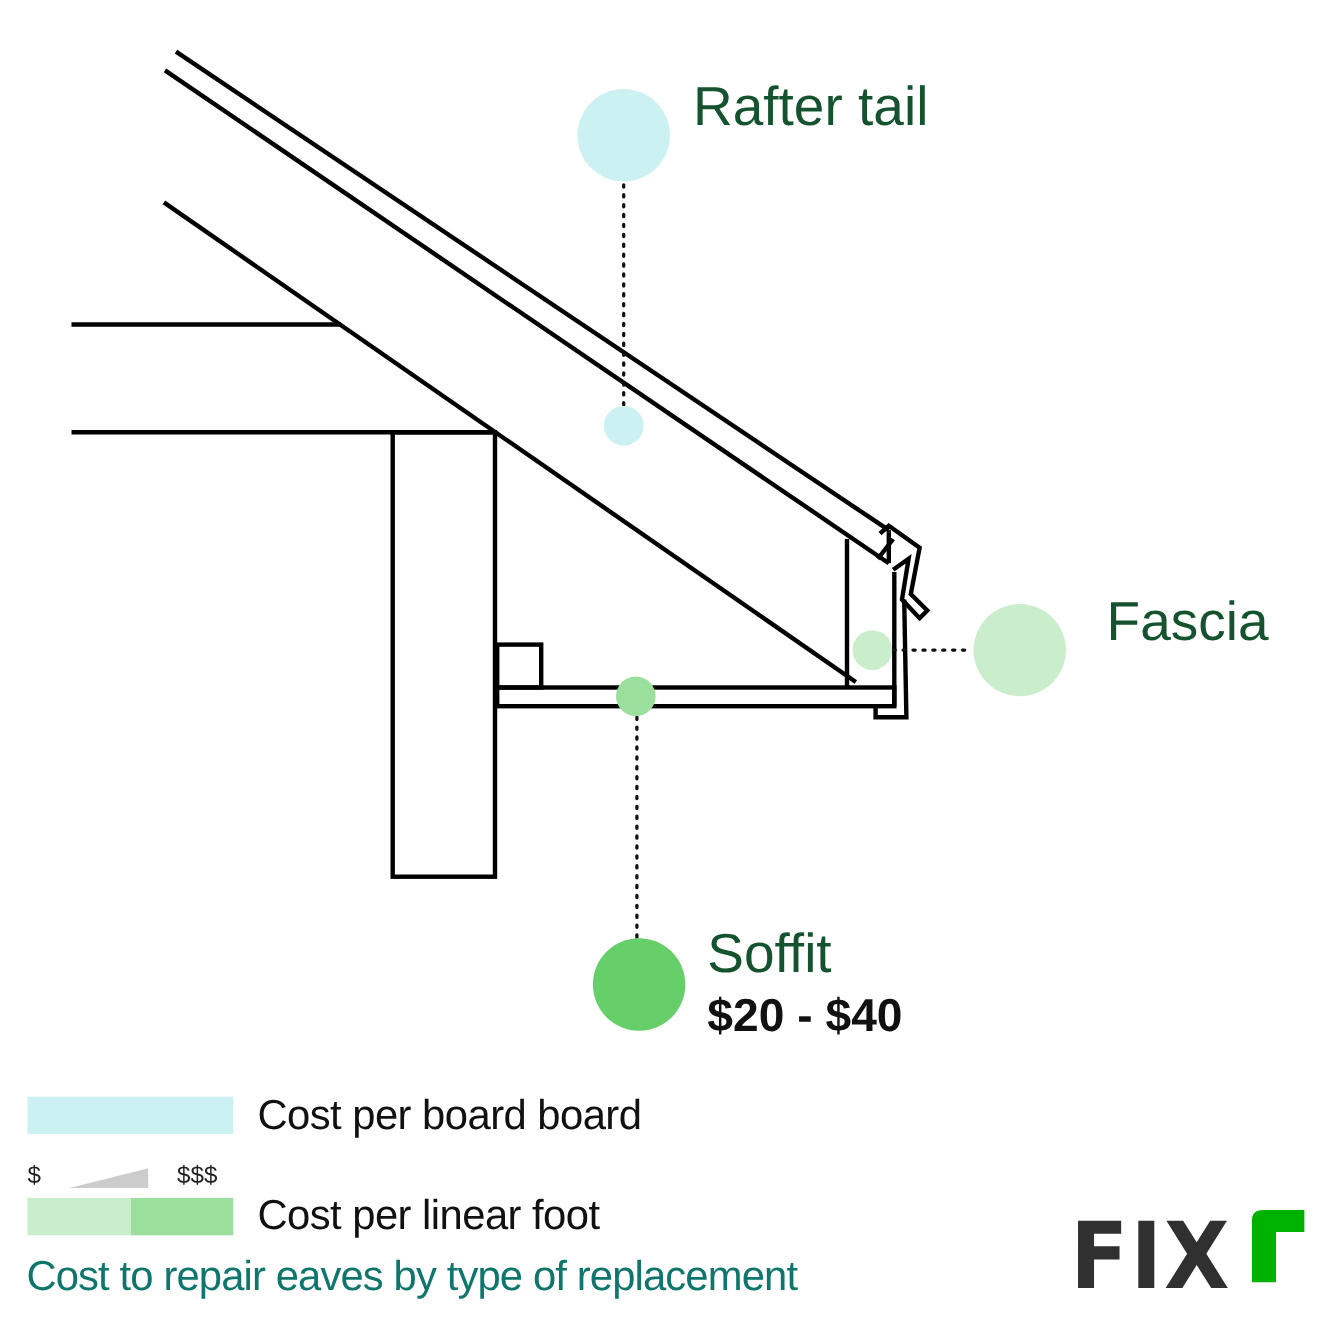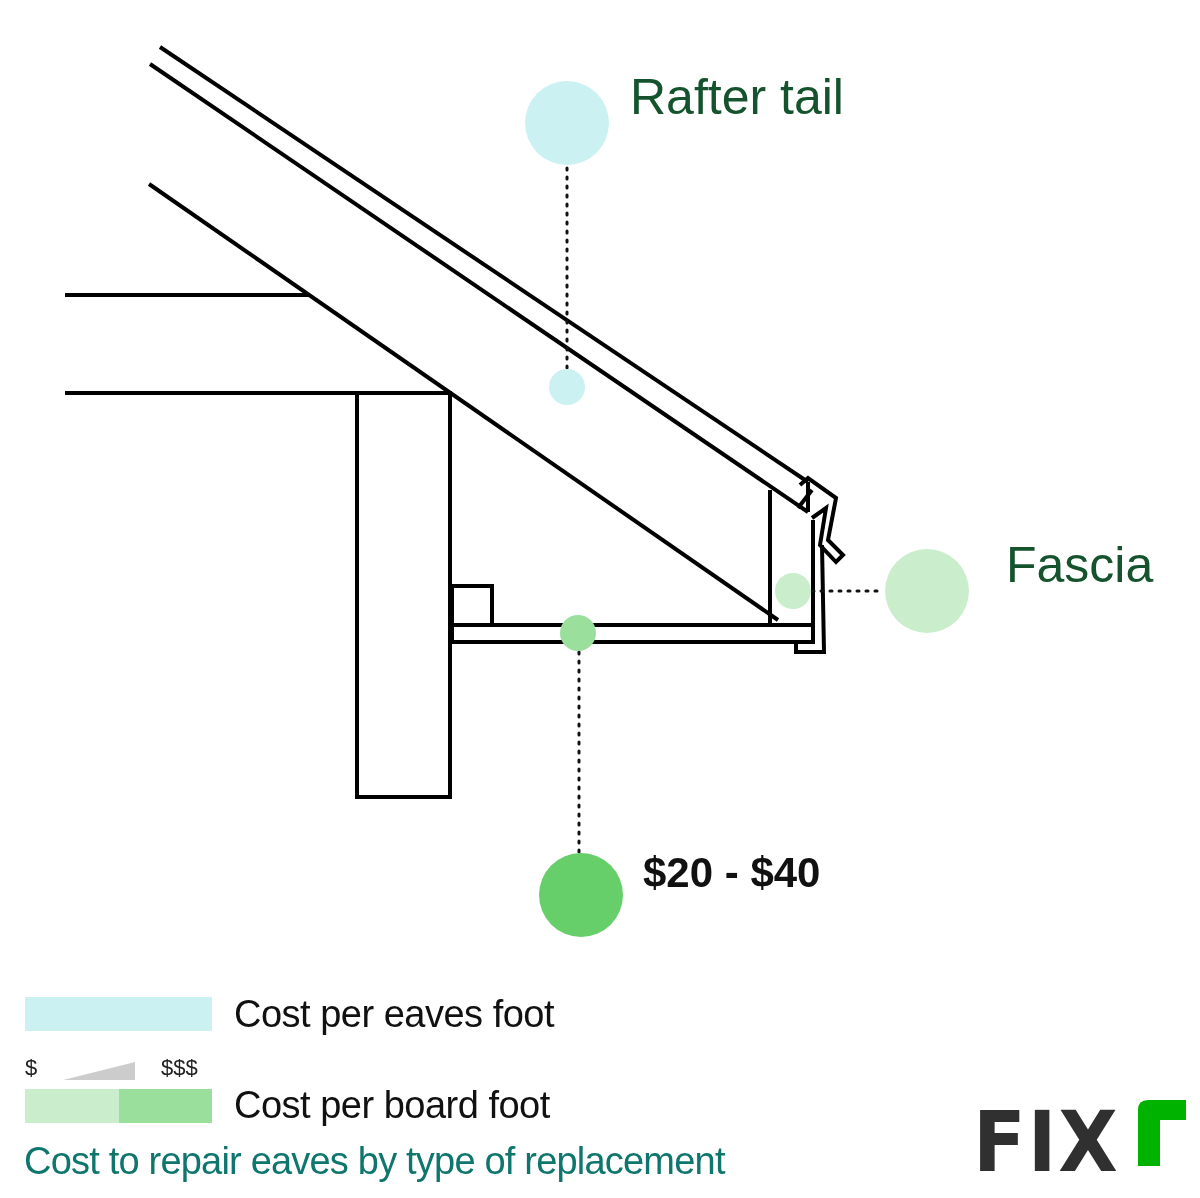--- a/index.html
+++ b/index.html
@@ -65,35 +65,36 @@
 
 <div class="label" style="left:630px; top:72px;">
   <span class="name">Rafter tail</span>
 </div>
 
 <div class="label" style="left:984px; top:540px;margin-left:22px;">
   <span class="name">Fascia</span>
 </div>
 
 <div class="label" style="left:643px; top:842px;">
+  <span class="name">Soffit</span>
   <span class="price">$20 - $40</span>
 </div>
 
 <div class="legend-swatch" style="left:25px; top:997px; width:187px; background:#cbf1f2;"></div>
-<div class="legend-text" style="left:234px; top:993px;">Cost per eaves foot</div>
+<div class="legend-text" style="left:234px; top:993px;">Cost per board board</div>
 
 <div class="scale-text" style="left:25px; top:1055px;">$</div>
 <svg style="position:absolute; left:63px; top:1062px;" width="72" height="18" viewBox="0 0 72 18">
   <polygon points="0,18 72,18 72,0" fill="#cccccc"></polygon>
 </svg>
 <div class="scale-text" style="left:161px; top:1055px;">$$$</div>
 
 <div class="legend-swatch" style="left:25px; top:1089px; width:94px; background:#caeecc;"></div>
 <div class="legend-swatch" style="left:119px; top:1089px; width:93px; background:#9adf9c;"></div>
-<div class="legend-text" style="left:234px; top:1084px;">Cost per board foot</div>
+<div class="legend-text" style="left:234px; top:1084px;">Cost per linear foot</div>
 
 <div class="title">Cost to repair eaves by type of replacement</div>
 
 <div class="logo">
   <span class="l-dark">FIX</span>
   <svg width="48" height="66" viewBox="0 0 48 66" style="margin-left:6px; margin-bottom:4px;">
     <path d="M0 10 Q0 0 10 0 L48 0 L48 20 L22 20 L22 66 L0 66 Z" fill="#00b200"></path>
   </svg>
 </div>
 

